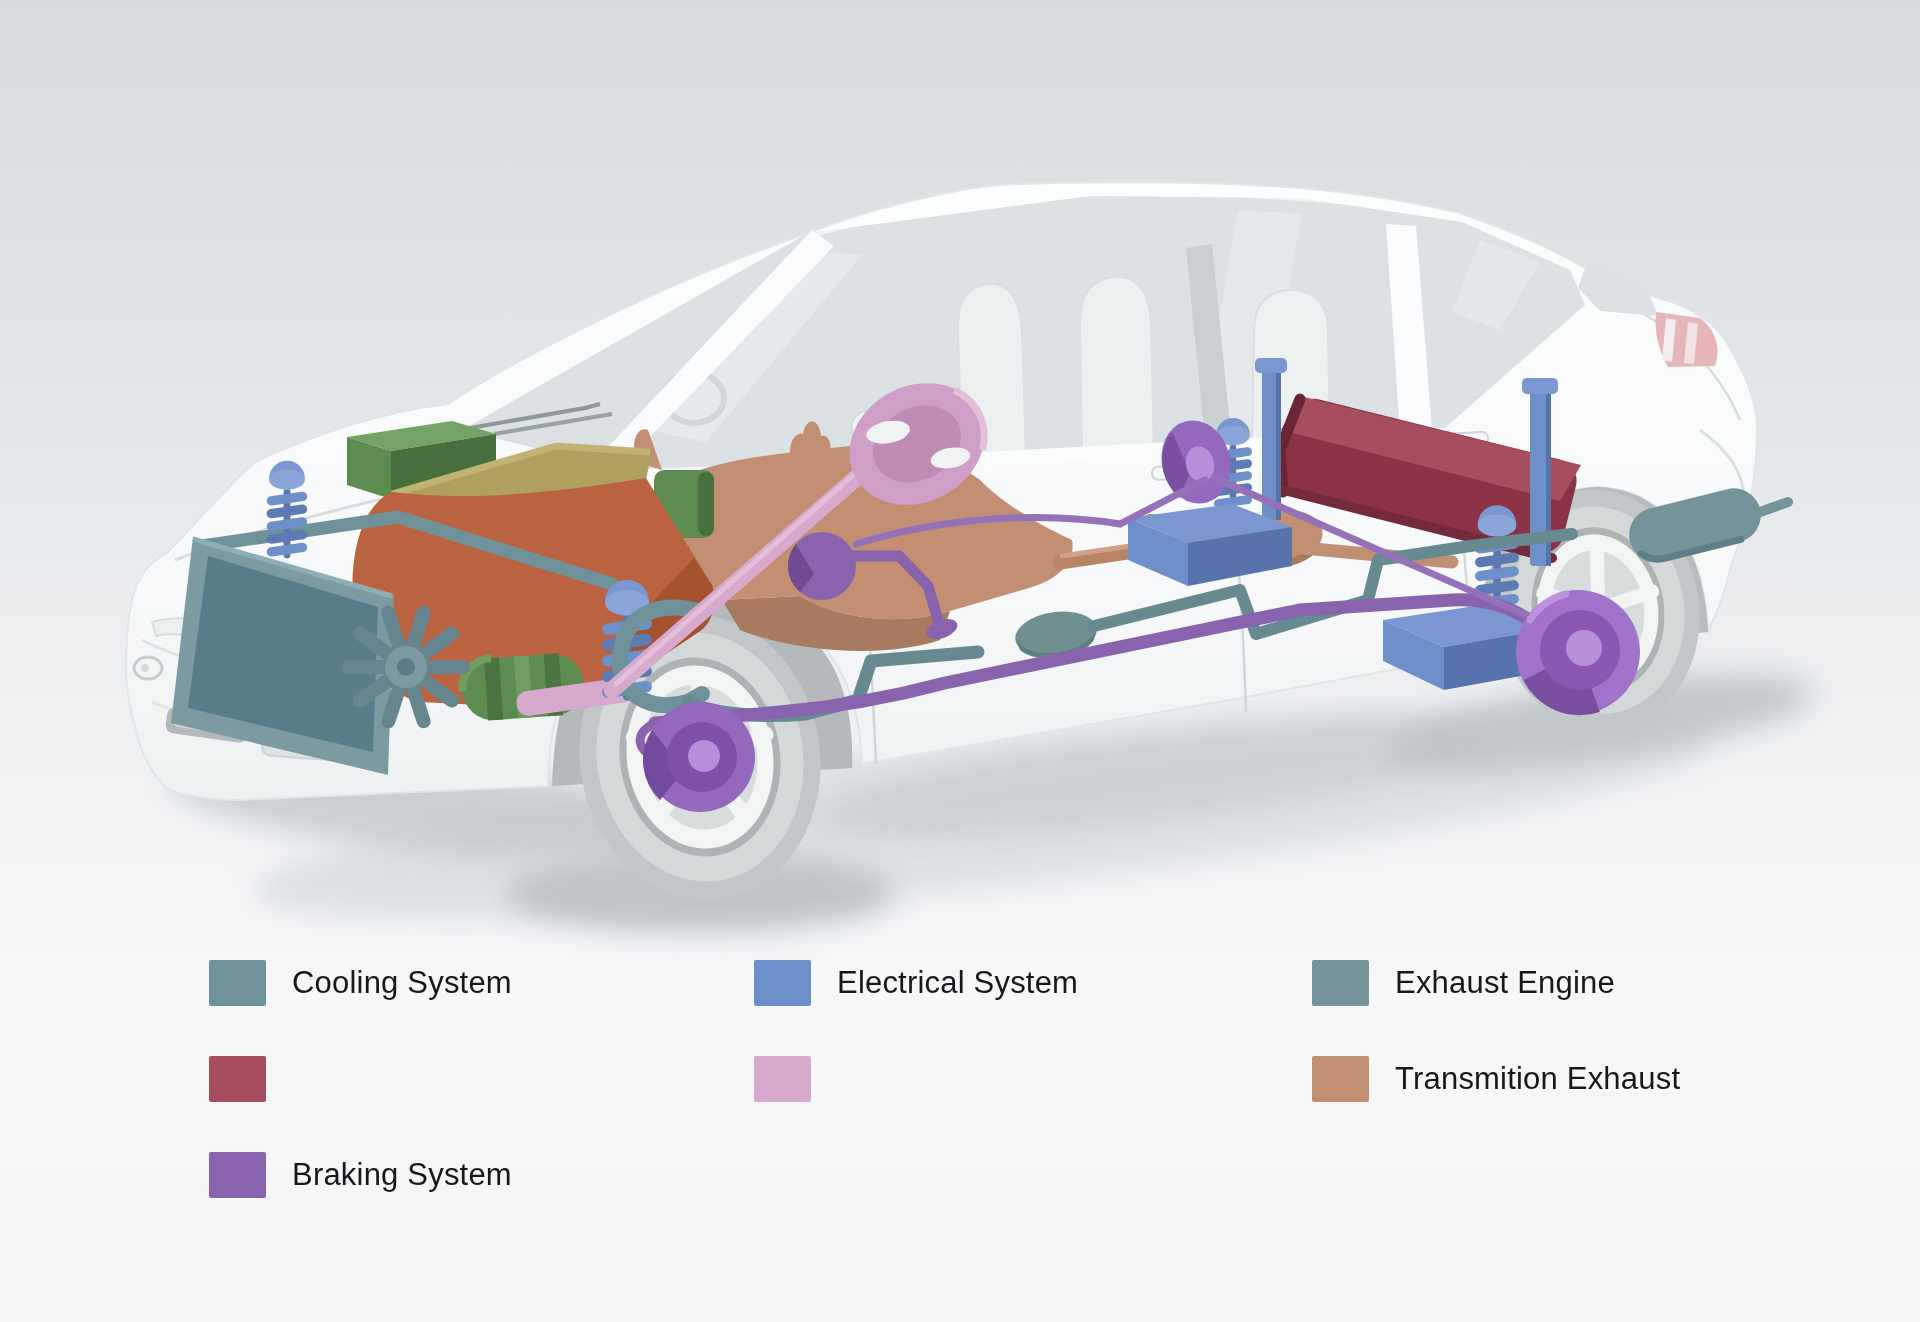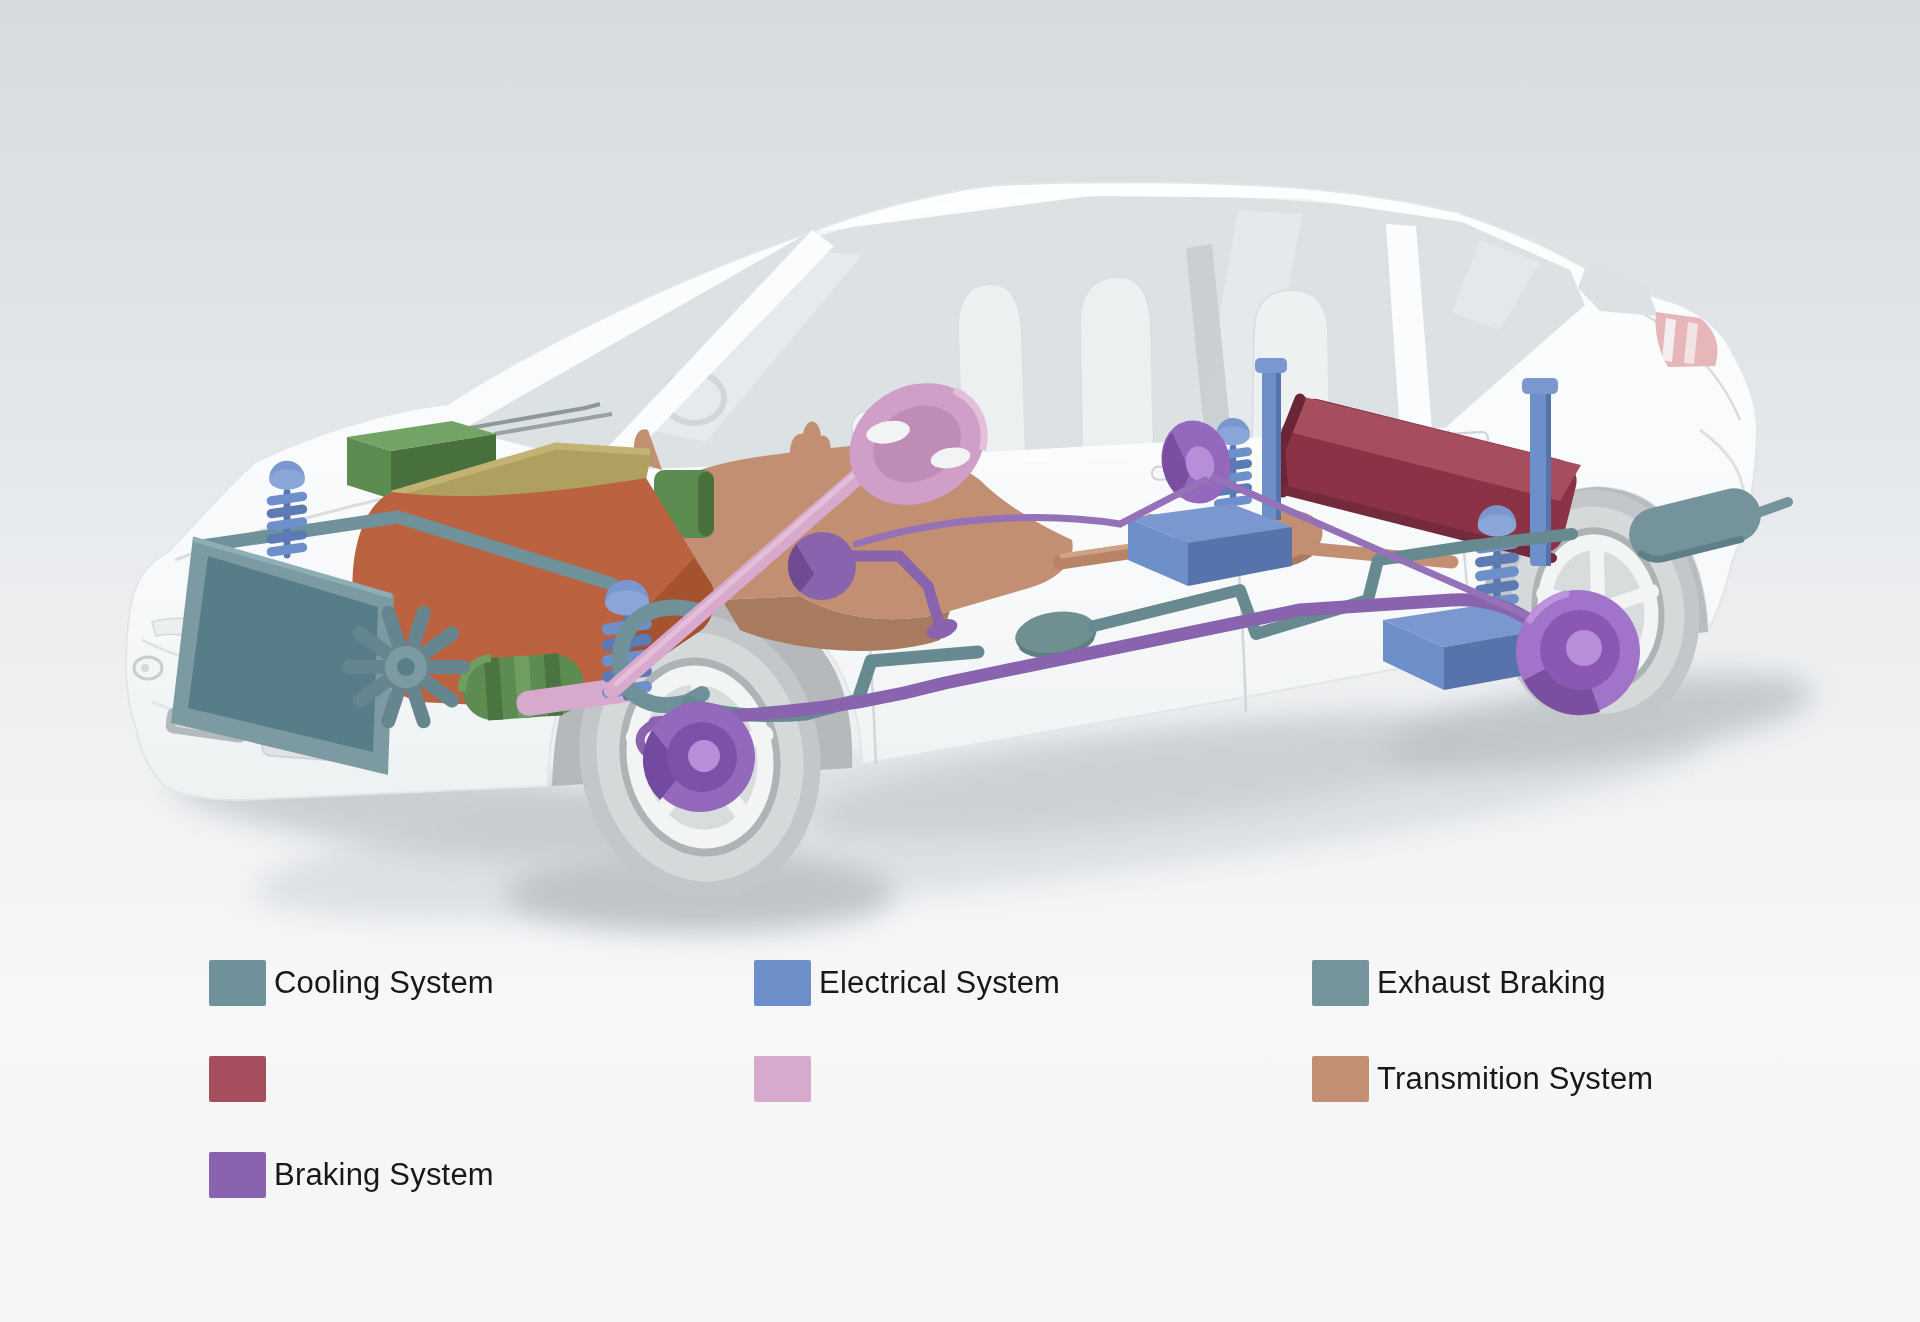--- a/index.html
+++ b/index.html
@@ -9,21 +9,21 @@
     font-family:"Liberation Sans",sans-serif;
   }
   .stage{position:absolute;left:0;top:0;width:1920px;height:1322px;}
   svg{display:block;}
   .legend{
     position:absolute;left:209px;top:960px;
     display:grid;grid-template-columns:545px 558px auto;grid-auto-rows:46px;row-gap:50px;
   }
   .legend-item{display:flex;align-items:center;}
   .swatch{width:57px;height:46px;border-radius:2px;flex:0 0 auto;}
-  .legend-label{margin-left:8px;font-size:31px;line-height:46px;color:#17181a;letter-spacing:.2px;white-space:nowrap;}
+  .legend-label{margin-left:26px;font-size:31px;line-height:46px;color:#17181a;letter-spacing:.2px;white-space:nowrap;}
 </style>
 </head>
 <body>
 
 <div class="stage">
 <svg width="1920" height="1322" viewBox="0 0 1920 1322" aria-hidden="true">
   <defs>
     <filter id="soft" x="-60%" y="-60%" width="220%" height="220%">
           <feGaussianBlur stdDeviation="14"></feGaussianBlur>
         </filter>
@@ -319,29 +319,29 @@
   <div class="legend-item">
     <span class="swatch" style="background: rgb(111, 146, 154);"></span>
     <span class="legend-label">Cooling System</span>
   </div>
   <div class="legend-item">
     <span class="swatch" style="background: rgb(109, 143, 202);"></span>
     <span class="legend-label">Electrical System</span>
   </div>
   <div class="legend-item">
     <span class="swatch" style="background: rgb(116, 147, 155);"></span>
-    <span class="legend-label">Exhaust Braking</span>
+    <span class="legend-label">Exhaust Engine</span>
   </div>
   <div class="legend-item">
     <span class="swatch" style="background: rgb(166, 77, 94);"></span>
   </div>
   <div class="legend-item">
     <span class="swatch" style="background: rgb(215, 169, 204);"></span>
   </div>
   <div class="legend-item">
     <span class="swatch" style="background: rgb(194, 143, 114);"></span>
-    <span class="legend-label">Transmition System</span>
+    <span class="legend-label">Transmition Exhaust</span>
   </div>
   <div class="legend-item">
     <span class="swatch" style="background: rgb(138, 99, 174);"></span>
     <span class="legend-label">Braking System</span>
   </div>
 </div>
 
 </body></html>

